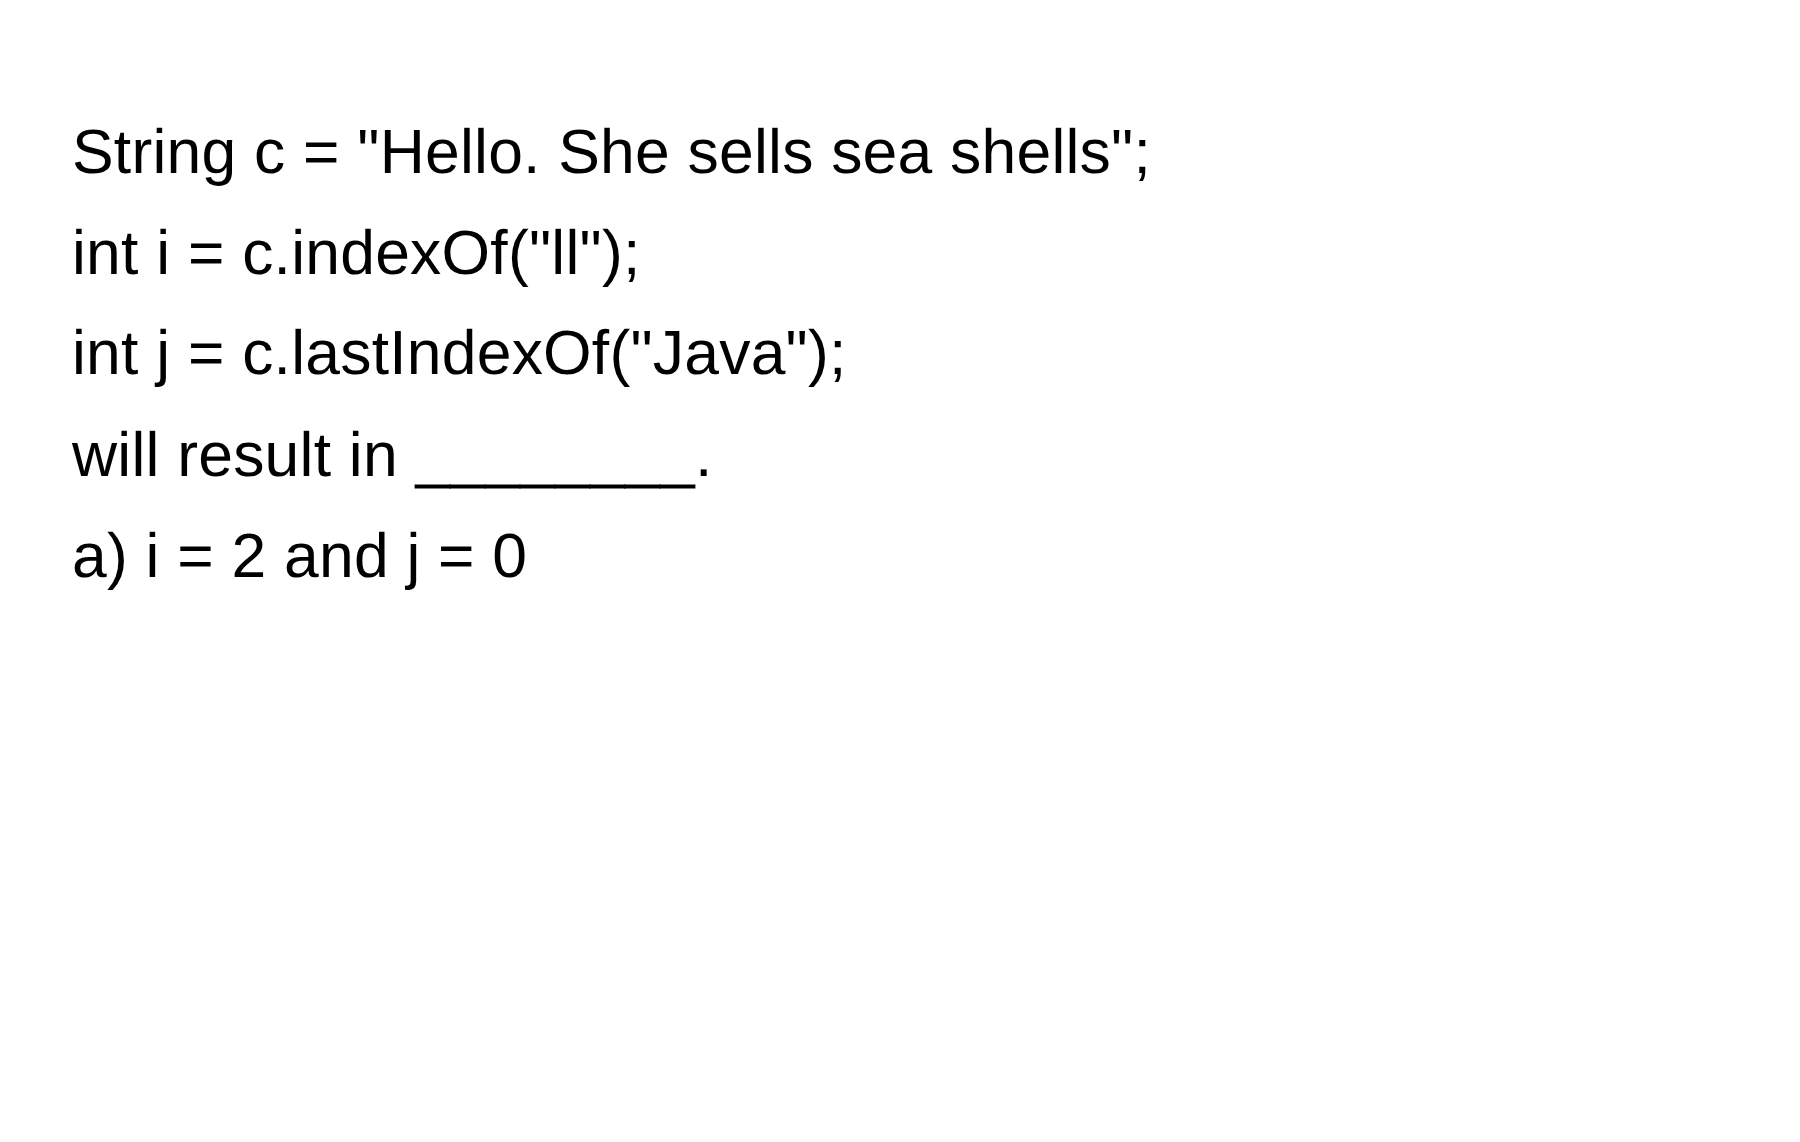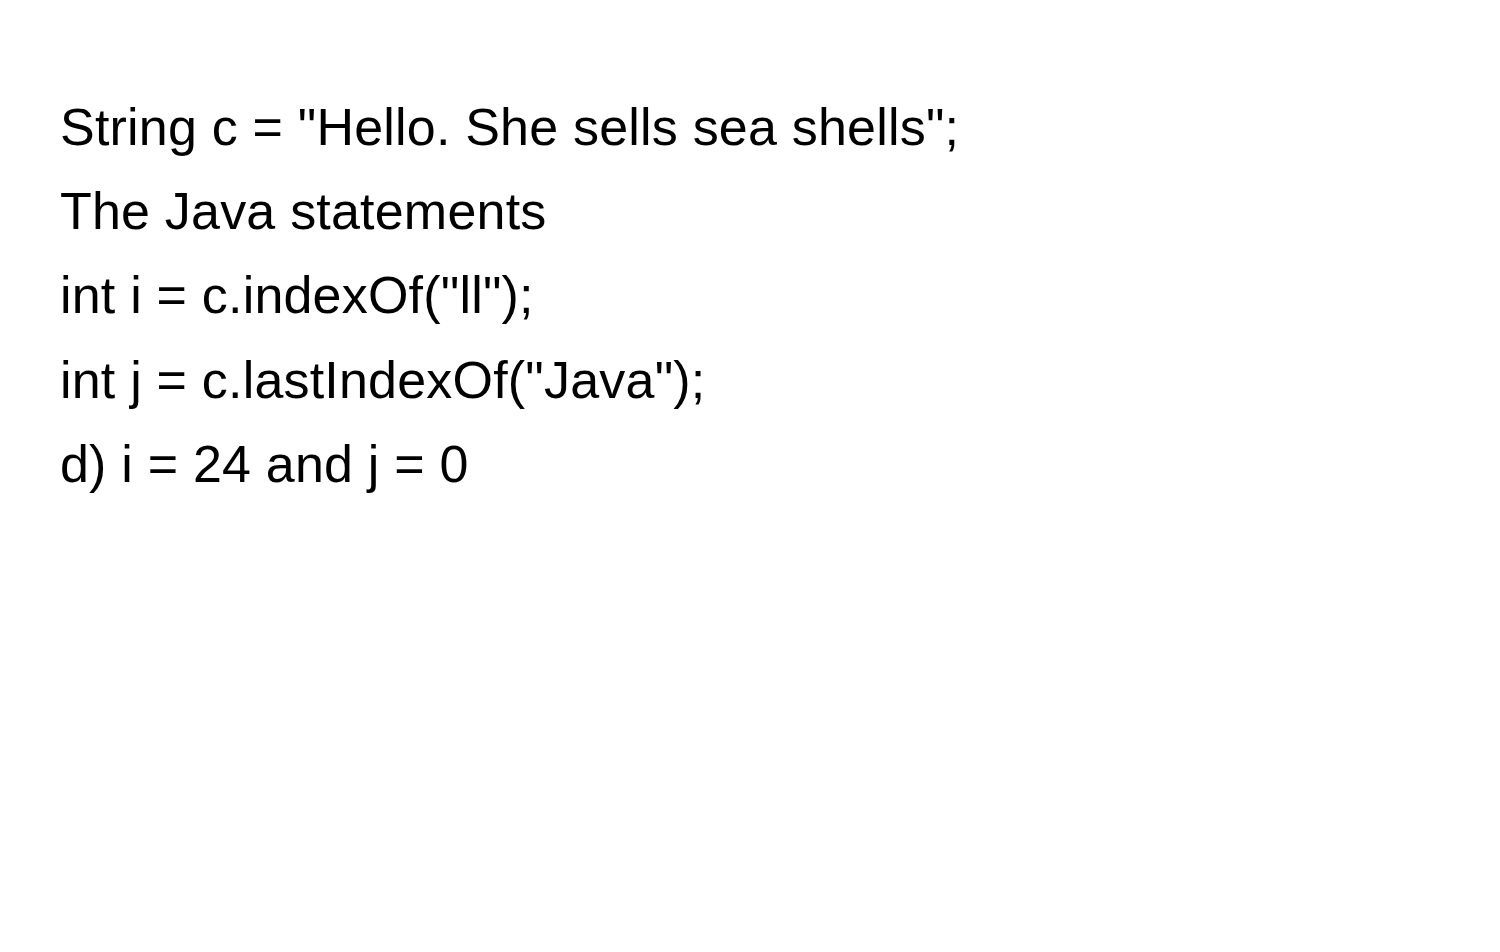--- a/index.html
+++ b/index.html
@@ -22,17 +22,17 @@
       line-height: 1.62;
       font-weight: 400;
       letter-spacing: 0.2px;
     }
   </style>
 </head>
 <body>
 
 <div class="content">
   <div class="line">String c = "Hello. She sells sea shells";</div>
-  <div class="line">The Java statements</div>
   <div class="line">int i = c.indexOf("ll");</div>
   <div class="line">int j = c.lastIndexOf("Java");</div>
-  <div class="line">d) i = 24 and j = 0</div>
+  <div class="line">will result in ________.</div>
+  <div class="line">a) i = 2 and j = 0</div>
 </div>
 
 </body></html>

